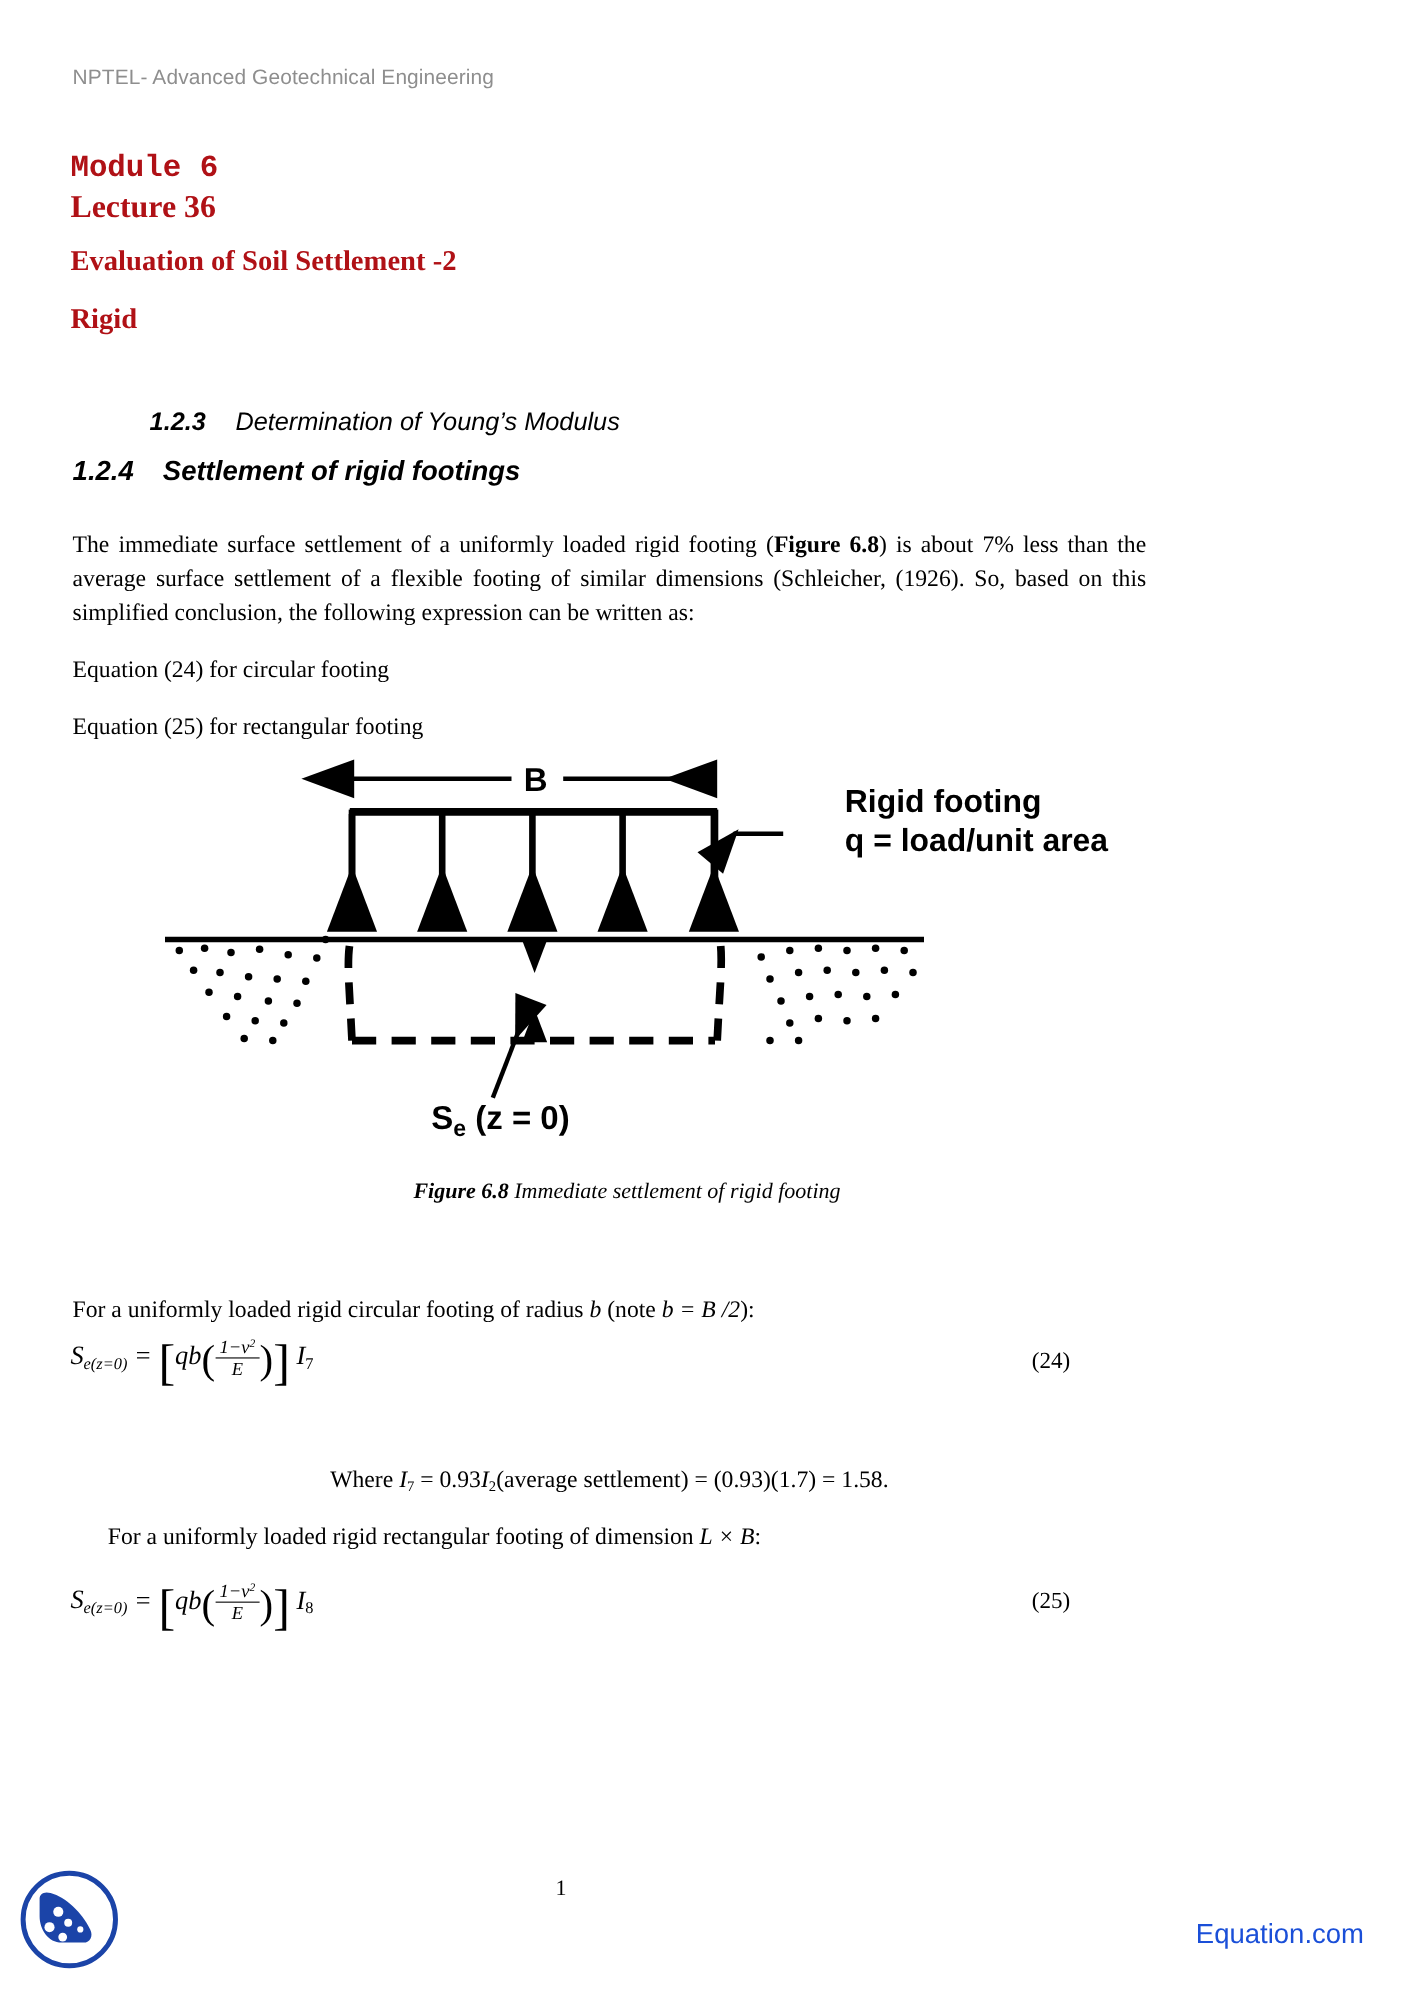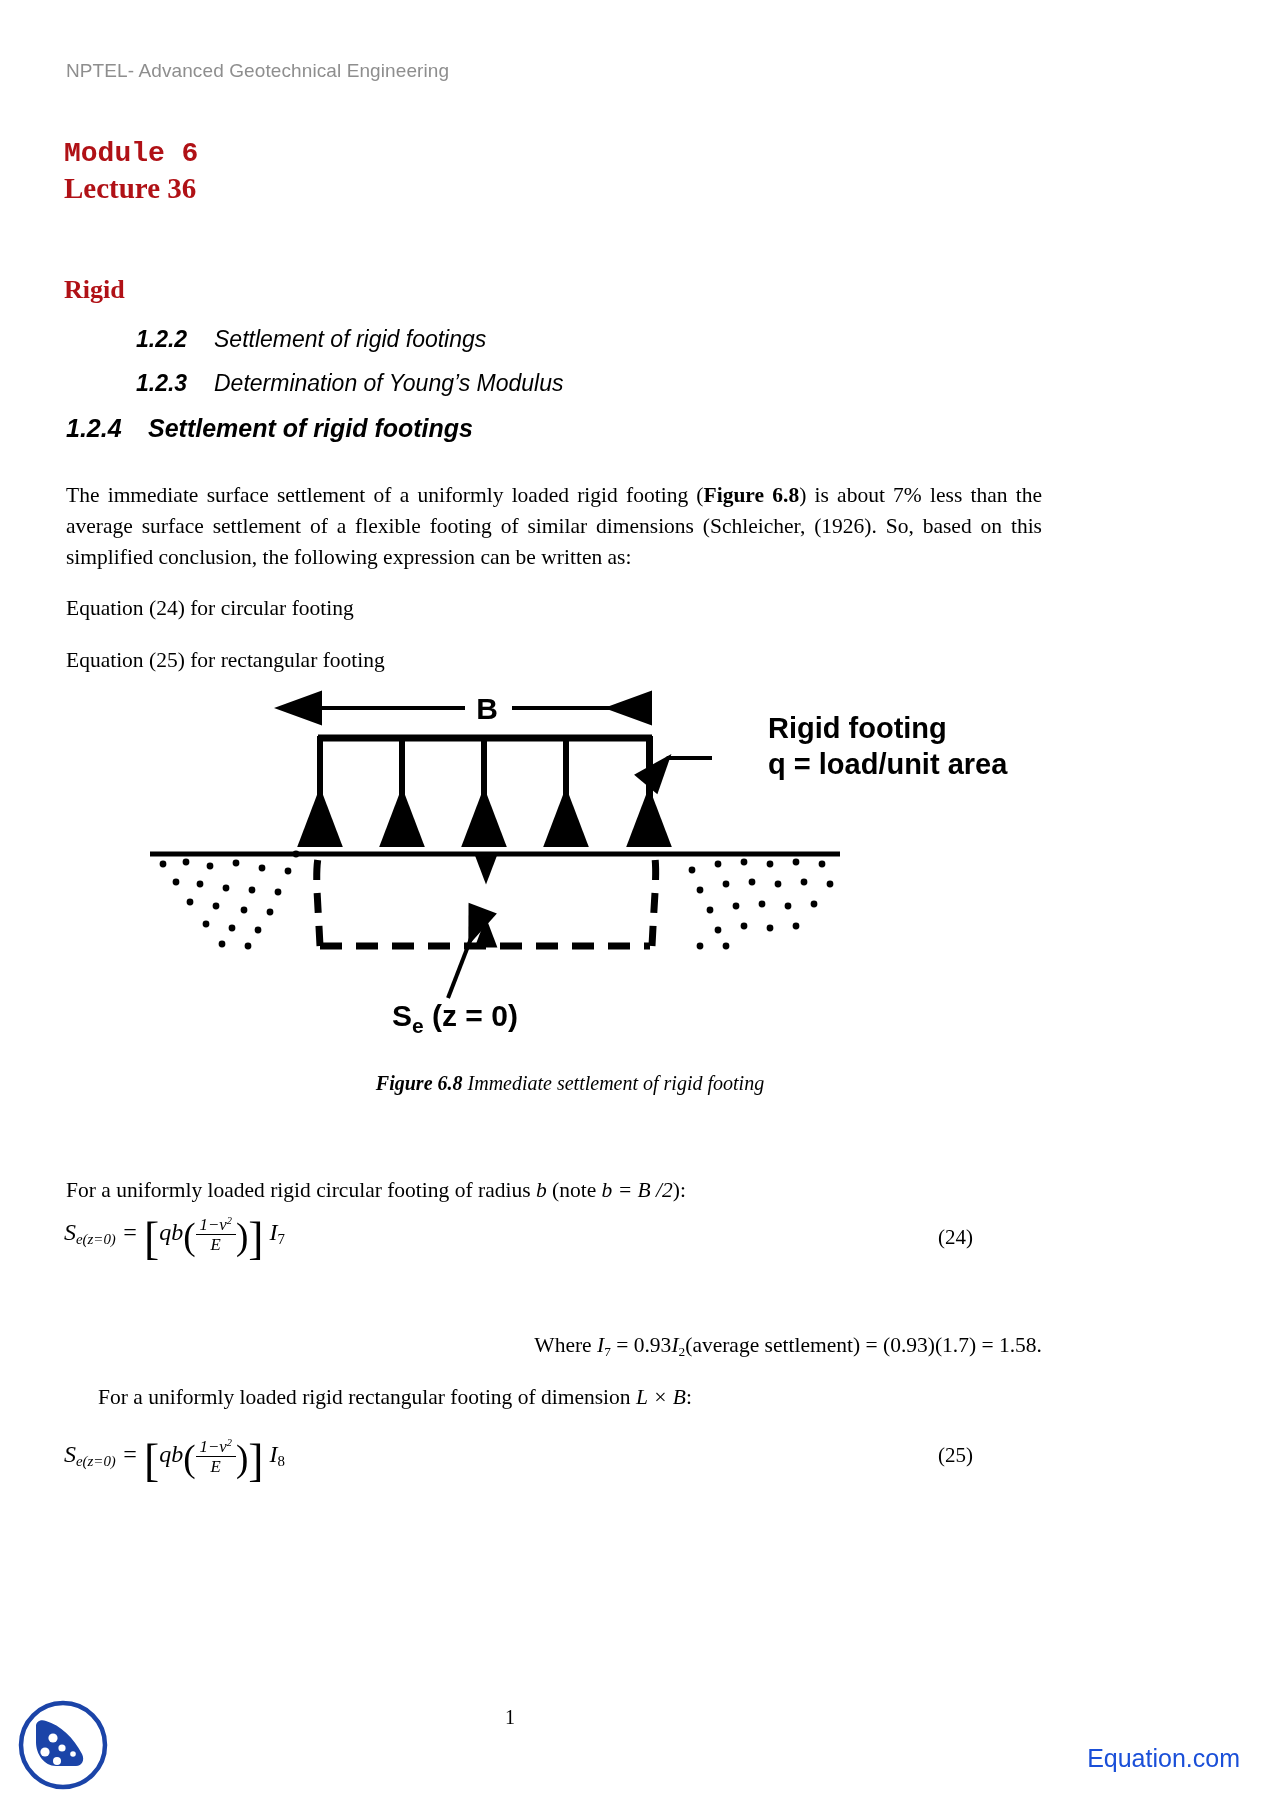--- a/index.html
+++ b/index.html
@@ -47,21 +47,21 @@
   #t3 .num { display:inline-block; width:82px; }
 
   .para {
     position:absolute; left:66px; width:976px;
     font-size:21.5px; line-height:31px; text-align:justify;
   }
   #p1 { top:480px; }
   #eq24line { top:593px; text-align:left; }
   #eq25line { top:645px; text-align:left; }
   #p2 { top:1175px; text-align:left; }
-  #p3 { top:1330px; text-align:right; }
+  #p3 { top:1330px; text-align:center; }
   #p4 { top:1382px; text-align:left;margin-left:32px; }
 
   .para b { font-weight:bold; }
   .it { font-style:italic; }
 
   
   #figure { position:absolute; left:0; top:678px; width:1080px; height:380px; }
   #figcap {
     position:absolute; left:0; top:1072px; width:1140px;
     text-align:center; font-size:20px;font-style:italic;
@@ -102,25 +102,23 @@
 </style>
 </head>
 <body>
 
 <div class="page">
 
   <div class="hdr">NPTEL- Advanced Geotechnical Engineering</div>
 
   <div class="redhead" id="mod">Module 6</div>
   <div class="redhead" id="lec">Lecture 36</div>
+  <div class="redhead" id="eval">Evaluation of Soil Settlement -2</div>
   <div class="redhead" id="topics">Rigid</div>
 
-  <div class="topic" id="t1">
-    <span class="num">1.2.2</span><span>Settlement of rigid footings</span>
-  </div>
   <div class="topic" id="t2">
     <span class="num">1.2.3</span><span>Determination of Young’s Modulus</span>
   </div>
 
   <div id="t3">
     <span class="num">1.2.4</span><span>Settlement of rigid footings</span>
   </div>
 
   <div class="para" id="p1"><span>The immediate surface settlement of a uniformly loaded rigid footing (</span><b>Figure 6.8</b><span>) is about 7% less than the average surface settlement of a flexible footing of similar dimensions (Schleicher, (1926). So, based on this simplified conclusion, the following expression can be written as:</span></div>
 

